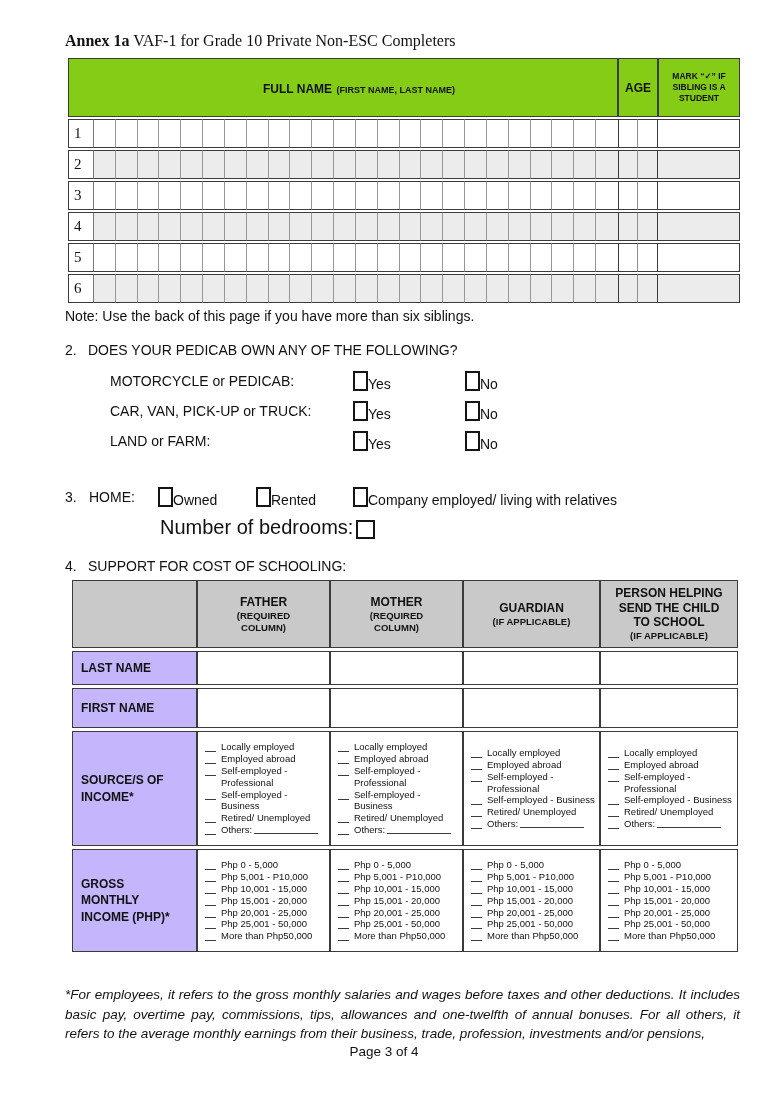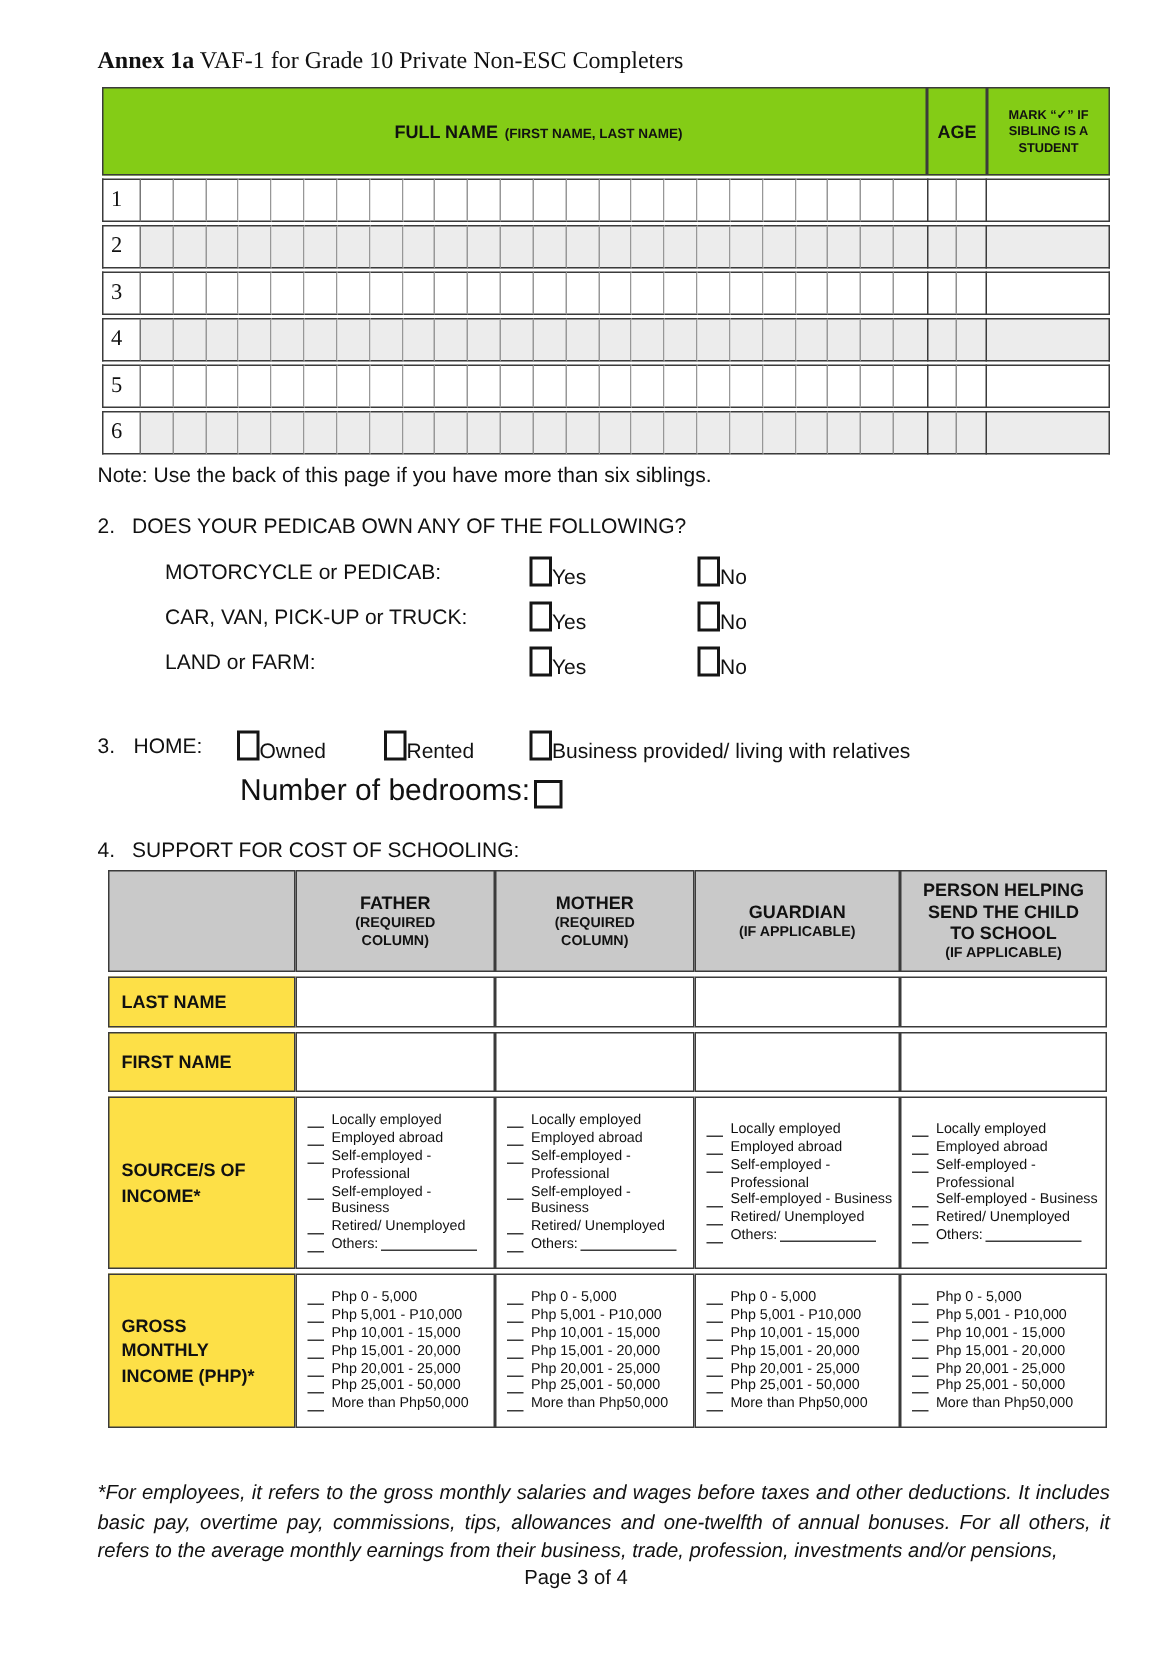--- a/index.html
+++ b/index.html
@@ -49,21 +49,21 @@
   .home-opt-0{left:93px;} .home-opt-1{left:191px;} .home-opt-2{left:288px;}
   .bedrooms{display:flex;align-items:flex-end;margin:8px 0 0 95px;font-size:20px;}
   .bb{width:19px;height:19px;margin-left:3px;}
   
   .q4-line{margin-top:19px;font-size:14px;}
   .t2{border-collapse:separate;border-spacing:0 3px;table-layout:fixed;width:666px;margin:3px 0 0 7px;}
   .t2 th,.t2 td{border:1px solid #3b3b3b;box-sizing:border-box;}
   .t2 thead th{background:#c9c9c9;height:68px;vertical-align:middle;text-align:center;padding:2px;}
   .colhead-title{font-size:12px;font-weight:bold;line-height:1.2;}
   .colhead-sub{font-size:9.5px;font-weight:bold;line-height:1.2;margin-top:1px;}
-  .t2 td.lbl{background:#fde047;font-size:12px;font-weight:bold;line-height:1.35;
+  .t2 td.lbl{background:#c4b5fd;font-size:12px;font-weight:bold;line-height:1.35;
     padding:4px 4px 4px 8px;vertical-align:middle;}
   .t2 td.input-cell{background:#fff;}
   .t2 tr.r-last td{height:34px;}
   .t2 tr.r-first td{height:40px;}
   .t2 td.opt-cell{background:#fff;vertical-align:middle;padding:9px 4px 9px 7px;}
   .opt{display:flex;align-items:flex-start;font-size:9.5px;line-height:1.25;}
   .blank{flex:0 0 11px;height:9px;border-bottom:1px solid #3b3b3b;margin-right:5px;margin-top:1px;}
   .opt-text{flex:0 1 auto;}
   .write-line{flex:0 0 64px;height:9px;border-bottom:1px solid #3b3b3b;margin-left:2px;}
   .cw0{width:125px;}.cw1{width:133px;}.cw2{width:133px;}.cw3{width:137px;}.cw4{width:138px;}
@@ -343,21 +343,21 @@
     <span class="q3-abs n3">3.</span>
     <span class="q3-abs home-lbl">HOME:</span>
     <span id="q3-options"><span class="yn home-opt home-opt-0">
           <span class="cb"></span>
           <span class="cb-label">Owned</span>
         </span><span class="yn home-opt home-opt-1">
           <span class="cb"></span>
           <span class="cb-label">Rented</span>
         </span><span class="yn home-opt home-opt-2">
           <span class="cb"></span>
-          <span class="cb-label">Business provided/ living with relatives</span>
+          <span class="cb-label">Company employed/ living with relatives</span>
         </span></span>
   </div>
   <div class="bedrooms">
     <span>Number of bedrooms:</span>
     <span class="cb bb"></span>
   </div>
 
   <div class="q4-line"><span class="q-num">4.</span><span>SUPPORT FOR COST OF SCHOOLING:</span></div>
 
   <table class="t2">

